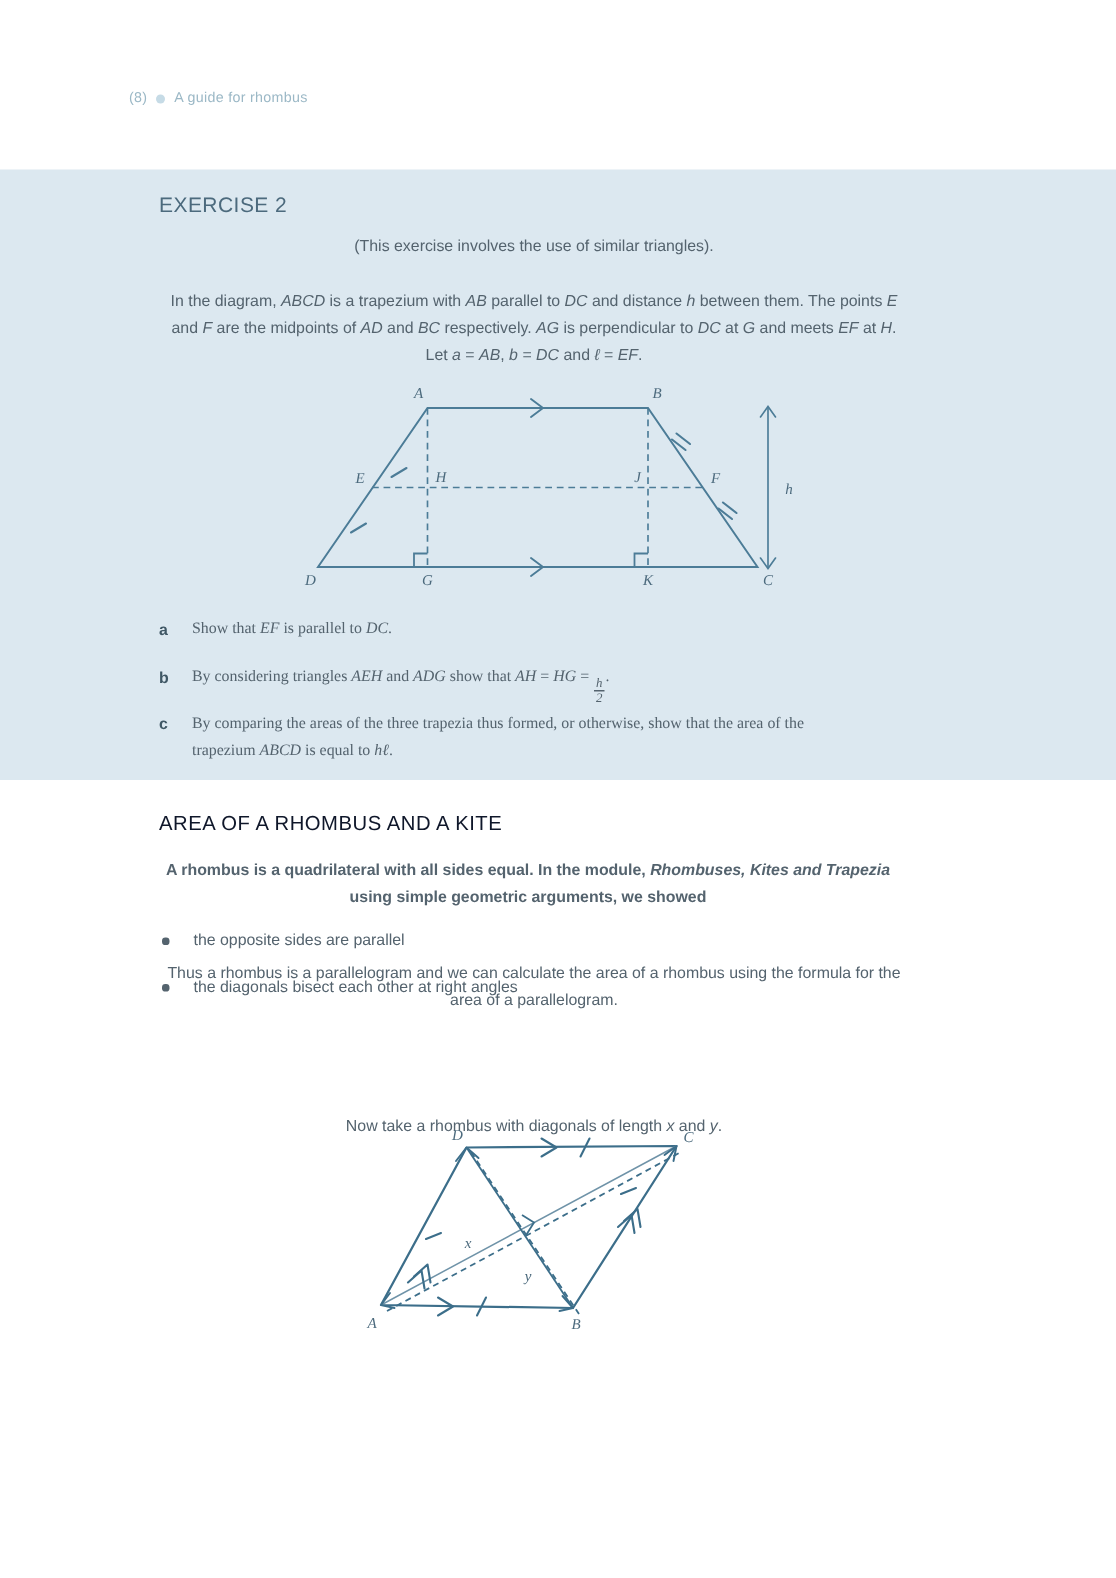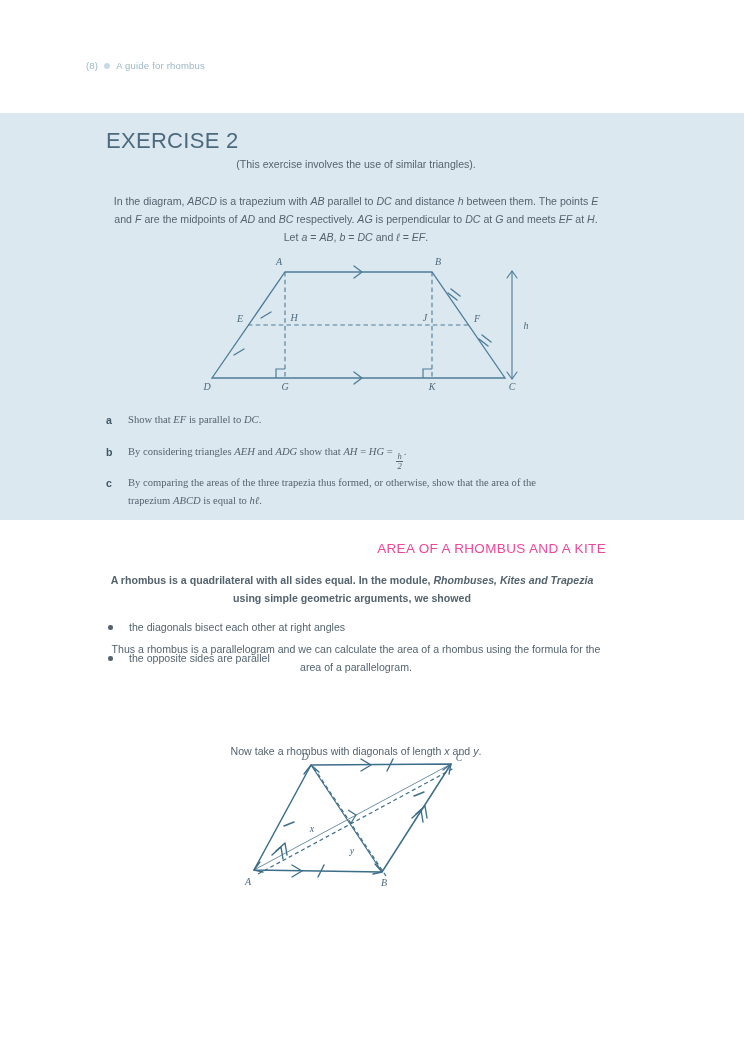--- a/index.html
+++ b/index.html
@@ -48,21 +48,21 @@
   }
 
   .content-col {
     position: absolute;
     left: 106px;
     width: 500px;
   }
 
   h2.exercise-title {
     margin: 0;
-    font-size: 22px;
+    font-size: 14px;
     font-weight: normal;
     letter-spacing: 0.3px;
     color: #4c6a7d;
   }
 
   p.body {
     margin: 0;
     font-size: 10.6px;
     line-height: 18.2px;
     color: #54636e;
@@ -100,22 +100,21 @@
   }
   .frac .num { border-bottom: 1px solid #54636e; padding: 0 1px; }
   .frac .den { padding: 0 1px; }
 
   
   h2.section-title {
     margin: 0;
     font-size: 13.5px;
     font-weight: normal;
     letter-spacing: 0.35px;
-    color: #ec4899;
-    text-align: right;
+    color: #0f172a;
   }
 
   ul.bullets {
     margin: 0;
     padding: 0;
     list-style: none;
   }
   ul.bullets li {
     position: relative;
     padding-left: 23px;
@@ -252,22 +251,22 @@
 </div>
 
 <div class="content-col" style="top:571px; width:492px;font-weight:bold;">
   <p class="body">
     <span>A rhombus is a quadrilateral with all sides equal. In the module, </span><em>Rhombuses, Kites and Trapezia</em><span> using simple geometric arguments, we showed</span>
   </p>
 </div>
 
 <div class="content-col" style="top:618px; width:480px;">
   <ul class="bullets">
+    <li>the opposite sides are parallel</li>
     <li>the diagonals bisect each other at right angles</li>
-    <li>the opposite sides are parallel</li>
   </ul>
 </div>
 
 <div class="content-col" style="top:640px; width:500px;">
   <p class="body">Thus a rhombus is a parallelogram and we can calculate the area of a rhombus using the formula for the area of a parallelogram.</p>
 </div>
 
 <div class="content-col" style="top:724px; width:500px;margin-top:18px;">
   <p class="body">Now take a rhombus with diagonals of length <em>x</em> and <em>y</em>.</p>
 </div>

